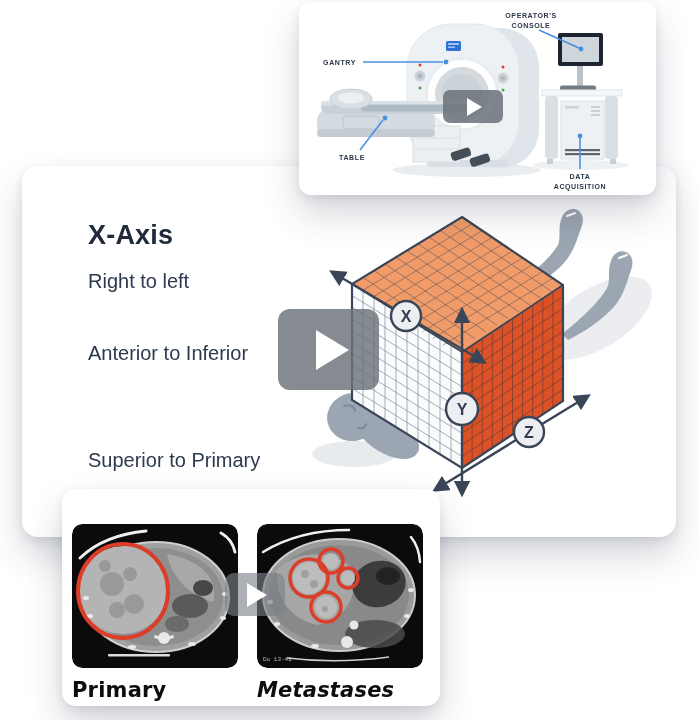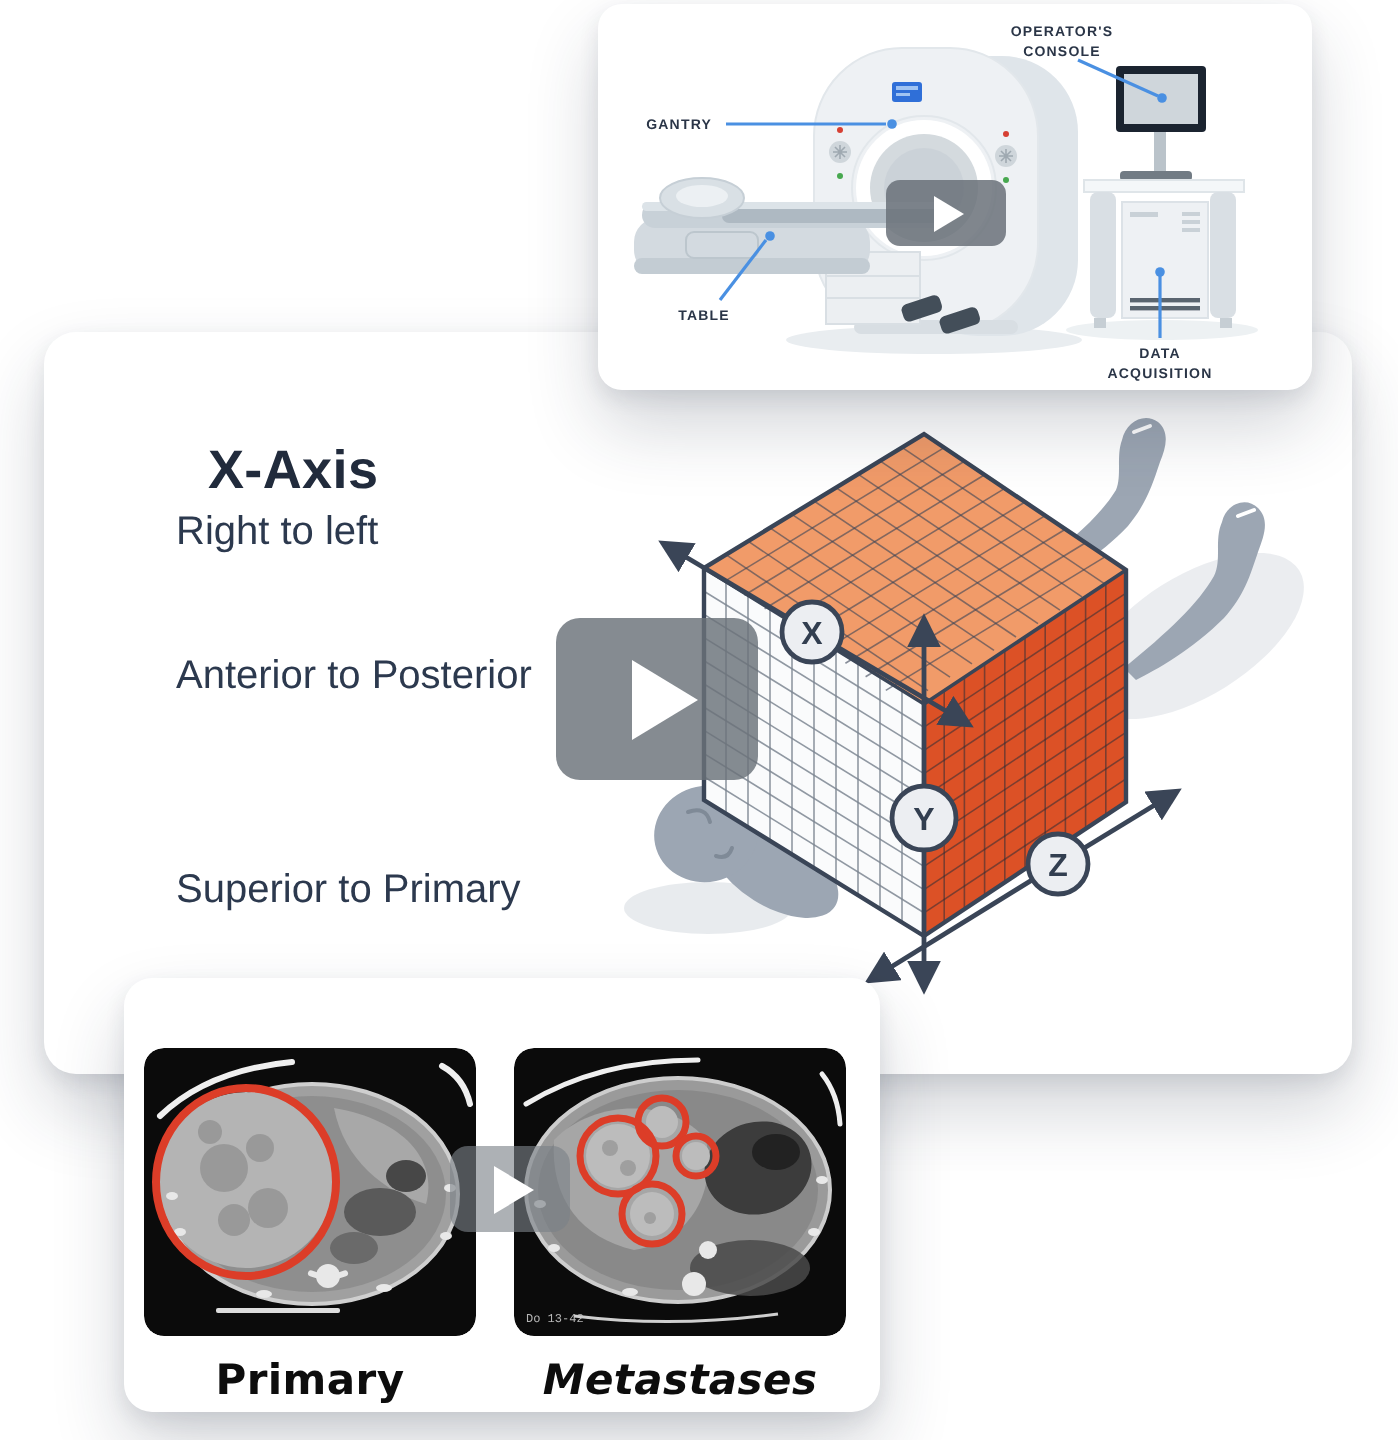--- a/index.html
+++ b/index.html
@@ -1,67 +1,67 @@
 <!DOCTYPE html>
 <html><head>
 <meta charset="utf-8">
 <style>
   html,body{margin:0;padding:0;background:#ffffff;}
   .stage{position:relative;width:699px;height:720px;overflow:hidden;
          font-family:"Liberation Sans",sans-serif;background:#ffffff;}
   .card{position:absolute;background:#ffffff;
         box-shadow:0 18px 36px rgba(35,45,65,0.20),0 4px 10px rgba(35,45,65,0.10);}
   .card-top{left:299px;top:2px;width:357px;height:193px;border-radius:12px;z-index:2;}
-  .card-middle{left:22px;top:166px;width:654px;height:371px;border-radius:16px;z-index:1;text-align:right;}
+  .card-middle{left:22px;top:166px;width:654px;height:371px;border-radius:16px;z-index:1;}
   .card-bottom{left:62px;top:489px;width:378px;height:217px;border-radius:14px;z-index:3;}
 
   
   .axis-block{position:absolute;left:66px;}
   .axis-block .axis-name{font-size:27px;font-weight:700;color:#212B3C;line-height:34px;letter-spacing:0.2px;}
-  .axis-block .axis-desc{font-size:20px;font-weight:400;color:#2C394E;line-height:26px;margin-top:1px;}
+  .axis-block .axis-desc{font-size:20px;font-weight:400;color:#2C394E;line-height:26px;margin-top:16px;}
   .ab-0{top:52px;} .ab-1{top:158px;} .ab-2{top:265px;}
 
   .cube-svg{position:absolute;left:0;top:0;}
 
   
   .play{position:absolute;display:flex;align-items:center;justify-content:center;cursor:pointer;}
   .play .tri{width:0;height:0;border-style:solid;border-color:transparent;border-left-color:#ffffff;margin-left:5px;}
   .play-top{left:144px;top:88px;width:60px;height:33px;border-radius:7px;background:rgba(106,113,121,0.85);}
   .play-top .tri{border-width:9px 0 9px 15px;margin-left:3px;}
   .play-middle{left:256px;top:143px;width:101px;height:81px;border-radius:12px;background:rgba(106,113,121,0.82);}
   .play-middle .tri{border-width:20px 0 20px 33px;margin-left:7px;}
   .play-bottom{left:163px;top:84px;width:60px;height:43px;border-radius:9px;background:rgba(122,129,136,0.62);}
   .play-bottom .tri{border-width:12px 0 12px 20px;margin-left:4px;}
 
   
   .figs{position:absolute;left:10px;top:35px;display:flex;gap:19px;}
   .fig{width:166px;height:144px;}
   .fig svg{display:block;border-radius:10px;}
   .fig-labels{position:absolute;left:10px;top:189px;width:358px;display:flex;}
-  .fig-label{width:166px;text-align:center;font-family:"DejaVu Sans","Liberation Sans",sans-serif;
+  .fig-label{width:166px;text-align:left;font-family:"DejaVu Sans","Liberation Sans",sans-serif;
              font-weight:700;font-size:21px;color:#0d0d0d;letter-spacing:0.2px;}
   .fig-label+.fig-label{margin-left:19px;font-style:italic;}
 
   
   .tc-label{font-family:"Liberation Sans",sans-serif;font-size:7px;font-weight:700;
             fill:#2A3547;letter-spacing:0.6px;}
 </style>
 </head>
 <body>
 
 <div class="stage">
 
   <div class="card card-middle">
 
     <div class="axis-block ab-0">
       <div class="axis-name">X-Axis</div>
       <div class="axis-desc">Right to left</div>
     </div>
     <div class="axis-block ab-1">
-      <div class="axis-desc">Anterior to Posterior</div>
+      <div class="axis-desc">Anterior to Inferior</div>
     </div>
     <div class="axis-block ab-2">
       <div class="axis-desc">Superior to Primary</div>
     </div>
 
     <svg class="cube-svg" width="654" height="371" viewBox="0 0 654 371">
 
       <g>
         <ellipse cx="575" cy="152" rx="62" ry="30" fill="#E2E6EA" opacity="0.7" transform="rotate(-32 575 152)"></ellipse>
         <ellipse cx="332" cy="288" rx="42" ry="13" fill="#E2E6EA" opacity="0.8"></ellipse>

